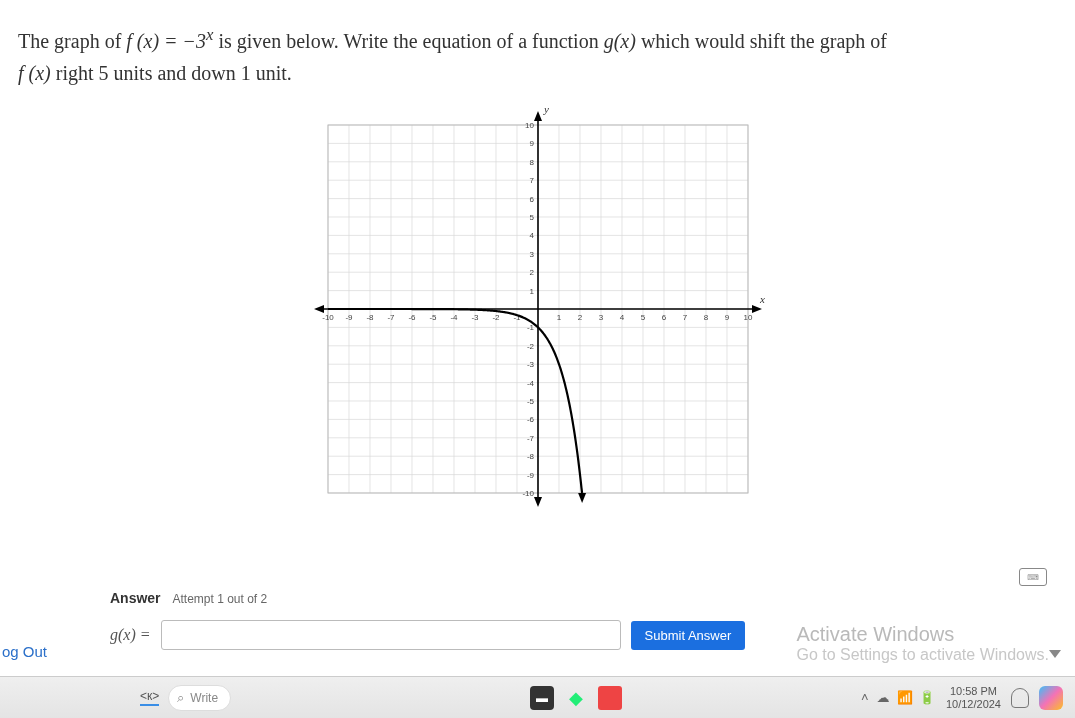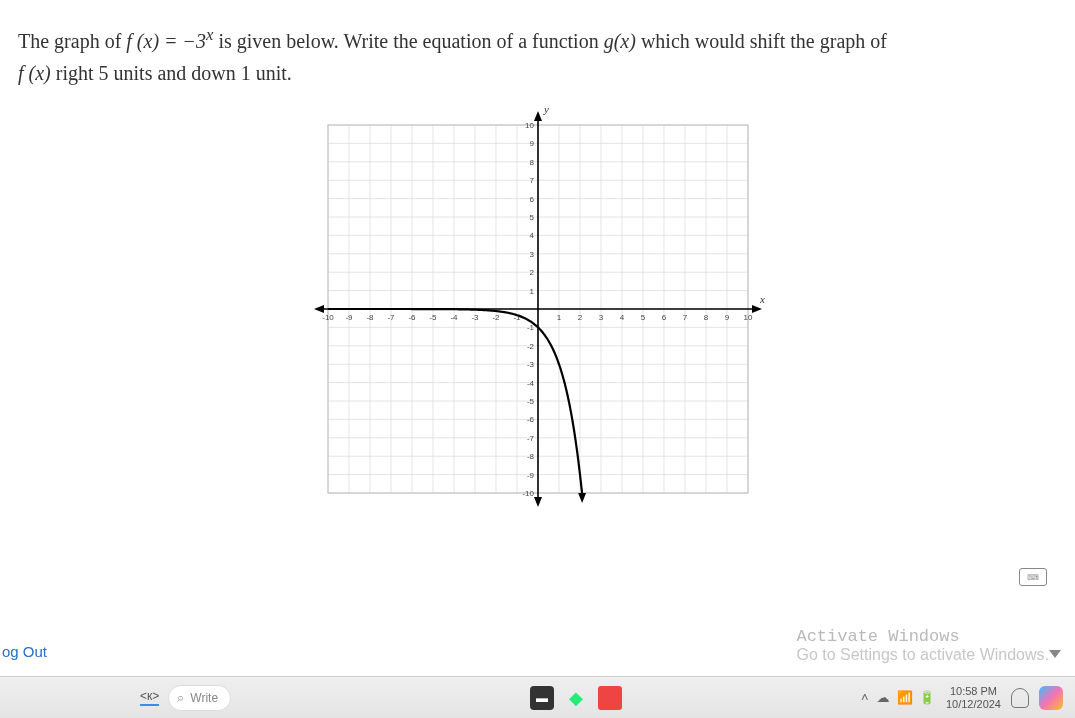--- a/index.html
+++ b/index.html
@@ -87,21 +87,21 @@
     font-size:8px; color:#888; font-family:Arial,sans-serif;
   }
   .watermark {
     position:absolute;
     right: 26px;
     bottom: 54px;
     text-align:left;
     font-family: 'Segoe UI', Arial, sans-serif;
     color:#b9b9b9;
   }
-  .watermark .w1 { font-size: 17px; font-family: Liberation Mono, monospace; }
+  .watermark .w1 { font-size: 20px; }
   .watermark .w2 { font-size: 16px; color:#c7c7c7; }
   .logout {
     position:absolute;
     left:0; bottom: 54px;
     font-family: Arial, sans-serif;
     font-size: 15px;
     color:#2a6fc9;
     padding: 4px 2px;
   }
   .dropdown-caret {
@@ -258,20 +258,31 @@
         <text x="226" y="23" font-size="8" font-family="Arial" text-anchor="end" fill="#444">10</text>
         <text x="452" y="198" font-size="11" font-style="italic" font-family="Georgia" fill="#333">x</text>
         <text x="236" y="8" font-size="11" font-style="italic" font-family="Georgia" fill="#333">y</text>
         <path d="M20,204.00031160561565 L20.635250000000013,204.00032213520785 L21.270499999999984,204.00033302060982 L21.905749999999998,204.0003442738448 L22.54100000000001,204.0003559073424 L23.176249999999982,204.00036793395228 L23.811499999999995,204.0003803669582 L24.44675000000001,204.00039322009292 L25.08200000000002,204.00040650755315 L25.717249999999993,204.00042024401532 L26.352500000000006,204.00043444465192 L26.987750000000016,204.00044912514798 L27.62299999999999,204.00046430171867 L28.258250000000004,204.00047999112707 L28.893500000000014,204.0004962107026 L29.528749999999988,204.00051297836043 L30.164,204.000530312621 L30.79925000000001,204.00054823263065 L31.434499999999986,204.00056675818266 L32.06975,204.00058590973904 L32.70500000000001,204.00060570845355 L33.34024999999998,204.0006261761945 L33.9755,204.0006473355691 L34.61075,204.0006692099488 L35.24599999999998,204.00069182349458 L35.881249999999994,204.00071520118388 L36.51650000000001,204.00073936883823 L37.15175000000002,204.0007643531516 L37.78699999999999,204.00079018172005 L38.422250000000005,204.0008168830722 L39.05750000000002,204.0008444867006 L39.69274999999999,204.0008730230944 L40.328,204.0009025237732 L40.96325000000001,204.00093302132134 L41.59849999999999,204.0009645494246 L42.23375,204.0009971429068 L42.86900000000001,204.00103083776867 L43.50425000000002,204.00106567122728 L44.1395,204.00110168175752 L44.774750000000004,204.0011389091342 L45.41000000000002,204.00117739447634 L46.045249999999996,204.00121718029234 L46.68050000000001,204.00125831052705 L47.315750000000016,204.00130083061026 L47.950999999999986,204.00134478750692 L48.58625,204.0013902297689 L49.221500000000006,204.0014372075889 L49.85674999999999,204.00148577285557 L50.492,204.00153597921087 L51.12725000000001,204.00158788210962 L51.76249999999999,204.00164153888034 L52.39775,204.0016970087888 L53.03300000000001,204.00175435310354 L53.66824999999998,204.00181363516336 L54.30349999999999,204.0018749204474 L54.938750000000006,204.0019382766474 L55.573999999999984,204.00200377374256 L56.20924999999999,204.00207148407668 L56.844500000000004,204.00214148243828 L57.479749999999974,204.00221384614304 L58.11499999999999,204.0022886551192 L58.75025,204.00236599199587 L59.38550000000001,204.0024459421945 L60.020749999999985,204.00252859402275 L60.656,204.00261403877263 L61.29125000000001,204.0027023708208 L61.92649999999999,204.00279368773323 L62.561749999999996,204.00288809037255 L63.19700000000001,204.00298568300988 L63.83225,204.0030865734398 L64.4675,204.00319087309924 L65.10275000000001,204.00329869719096 L65.738,204.00341016481042 L66.37324999999998,204.00352539907763 L67.0085,204.00364452727285 L67.64375,204.0037676809774 L68.279,204.0038949962189 L68.91425,204.00402661362156 L69.5495,204.00416267856144 L70.18474999999998,204.00430334132707 L70.82,204.0044487572855 L71.45525,204.00459908705375 L72.0905,204.0047544966764 L72.72575,204.0049151578089 L73.36100000000002,204.00508124790707 L73.99625,204.00525295042334 L74.63149999999999,204.00543045500928 L75.26675,204.00561395772496 L75.902,204.00580366125553 L76.53724999999999,204.00599977513536 L77.1725,204.0062025159791 L77.80775,204.00641210772125 L78.44299999999998,204.00662878186324 L79.07825,204.00685277772934 L79.7135,204.00708434273096 L80.34875,204.00732373263978 L80.984,204.00757121187047 L81.61925000000001,204.0078270537726 L82.25450000000001,204.00809154093255 L82.88974999999999,204.00836496548578 L83.525,204.00864762943942 L84.16025,204.00893984500576 L84.7955,204.0092419349472 L85.43075,204.00955423293283 L86.066,204.00987708390684 L86.70124999999999,204.01021084446953 L87.3365,204.01055588327122 L87.97175,204.01091258141955 L88.60699999999999,204.0112813329001 L89.24225,204.01166254501214 L89.8775,204.01205663881774 L90.51274999999998,204.0124640496076 L91.148,204.01288522738128 L91.78325000000001,204.01332063734455 L92.4185,204.01377076042309 L93.05375,204.0142360937938 L93.68900000000001,204.01471715143387 L94.32424999999999,204.01521446468843 L94.95949999999999,204.01572858285766 L95.59475,204.01626007380315 L96.23,204.01680952457556 L96.86524999999999,204.01737754206266 L97.5005,204.01796475365987 L98.13575,204.01857180796316 L98.77099999999999,204.01919937548558 L99.40625,204.01984814939752 L100.0415,204.0205188462928 L100.67674999999998,204.02121220697992 L101.312,204.0219289973002 L101.94725000000001,204.022670008974 L102.5825,204.0234360604748 L103.21775,204.02422799793374 L103.85300000000001,204.0250466960737 L104.48825,204.0258930591758 L105.12349999999999,204.02676802207793 L105.75875,204.02767255120764 L106.39399999999999,204.02860764564934 L107.02924999999999,204.02957433824795 L107.6645,204.03057369674968 L108.29975,204.0316068249813 L108.93499999999999,204.03267486406952 L109.57025,204.0337789937013 L110.2055,204.03492043342686 L110.84075000000001,204.03610044400688 L111.476,204.03732032880464 L112.11124999999998,204.03858143522618 L112.7465,204.03988515620813 L113.38175,204.04123293175644 L114.01700000000001,204.04262625053693 L114.65225,204.04406665151942 L115.2875,204.0455557256779 L115.92275000000001,204.0470951177473 L116.55799999999999,204.04868652804072 L117.19324999999999,204.05033171432717 L117.82849999999999,204.05203249377305 L118.46374999999999,204.05379074494954 L119.09899999999999,204.05560840990714 L119.73425,204.0574874963212 L120.3695,204.05943007970913 L121.00475000000002,204.06143830572307 L121.64,204.06351439251966 L122.27524999999999,204.06566063321029 L122.9105,204.06787939839361 L123.54575,204.07017313877444 L124.18100000000001,204.0725443878701 L124.81625,204.0749957648092 L125.4515,204.0775299772242 L126.08675000000001,204.08014982424243 L126.722,204.08285819957763 L127.35724999999998,204.08565809472623 L127.99249999999999,204.08855260227148 L128.62775,204.09154491929937 L129.26299999999998,204.09463835092998 L129.89825000000002,204.09783631396792 L130.5335,204.1011423406766 L131.16875,204.10456008267948 L131.804,204.10809331499354 L132.43925,204.11174594019886 L133.0745,204.1155219927493 L133.70974999999999,204.11942564342849 L134.345,204.12346120395668 L134.98025,204.12763313175333 L135.6155,204.13194603486033 L136.25075,204.13640467703175 L136.886,204.14101398299562 L137.52124999999998,204.14577904389347 L138.1565,204.1507051229037 L138.79174999999998,204.1557976610549 L139.427,204.16106228323562 L140.06225,204.16650480440734 L140.6975,204.17213123602735 L141.33275,204.17794779268843 L141.968,204.18396089898317 L142.60325,204.19017719660033 L143.2385,204.19660355166056 L143.87374999999997,204.2032470623004 L144.50900000000001,204.2101150665125 L145.14425,204.21721515025044 L145.77949999999998,204.22455515580802 L146.41475000000003,204.23214319048103 L147.05,204.23998763552237 L147.68525,204.2480971553991 L148.3205,204.2564807073629 L148.95575,204.2651475513435 L149.591,204.27410726017683 L150.22625000000002,204.28336973017835 L150.8615,204.29294519207386 L151.49675000000002,204.30284422229997 L152.132,204.31307775468565 L152.76725,204.3236570925297 L153.4025,204.33459392108506 L154.03775,204.34590032046583 L154.673,204.35758877899033 L155.30825000000002,204.36967220697443 L155.9435,204.382163950992 L156.57875,204.39507780861635 L157.214,204.40842804366014 L157.84924999999998,204.4222294019304 L158.4845,204.43649712751562 L159.11974999999998,204.4512469796237 L159.755,204.46649524998816 L160.39025,204.4822587808632 L161.0255,204.49855498362635 L161.66075,204.51540185801036 L162.296,204.53281801198403 L162.93124999999998,204.55082268230572 L163.5665,204.56943575577088 L164.20174999999998,204.5886777911778 L164.837,204.6085700420354 L165.47225,204.62913448003874 L166.1075,204.6503938193372 L166.74275,204.67237154162328 L167.378,204.69509192206903 L168.01324999999997,204.71858005613853 L168.64849999999998,204.742861887307 L169.28375,204.76796423571614 L169.91899999999998,204.7939148277981 L170.55425,204.82074232690002 L171.1895,204.848476364944 L171.82475,204.8771475751564 L172.46,204.90678762590352 L173.09525,204.93742925567005 L173.7305,204.96910630922045 L174.36575,205.00185377498124 L175.001,205.03570782368715 L175.63625000000002,205.07070584833275 L176.2715,205.10688650547488 L176.90675000000002,205.14428975792947 L177.542,205.18295691891242 L178.17725,205.22293069767122 L178.8125,205.26425524665908 L179.44774999999998,205.30697621030254 L180.083,205.3511407754177 L180.71825,205.39679772332937 L181.3535,205.44399748375224 L181.98875,205.4927921904918 L182.624,205.54323573902818 L183.25924999999998,205.59538384604576 L183.8945,205.649294110974 L184.52974999999998,205.7050260796081 L185.165,205.7626413098795 L185.80025,205.82220343984875 L186.4355,205.88377825799603 L187.07075,205.9474337758868 L187.706,206.013240303293 L188.34124999999997,206.08127052585274 L188.9765,206.1515995853541 L189.61175,206.22430516273184 L190.24699999999999,206.29946756386892 L190.88225,206.37716980829703 L191.5175,206.45749772089454 L192.15274999999997,206.5405400266834 L192.78799999999998,206.62638844882878 L193.42325,206.7151378099507 L194.05849999999998,206.80688613685894 L194.69375,206.901734768827 L195.329,206.9997884695252 L195.96425,207.10115554273557 L196.5995,207.20594795197735 L197.23475000000002,207.31428144417458 L197.86999999999998,207.42627567750282 L198.50525,207.54205435355573 L199.1405,207.66174535397778 L199.77575000000002,207.78548088171416 L200.411,207.91339760703377 L201.04625000000001,208.045636818486 L201.68150000000003,208.18234457895915 L202.31674999999998,208.3236718870121 L202.952,208.4697748436575 L203.58725,208.62081482478072 L204.22249999999997,208.7769586593856 L204.85774999999998,208.9383788138625 L205.493,209.10525358248395 L206.12824999999998,209.2777672843367 L206.7635,209.45611046690897 L207.39875,209.64048011655646 L208.03400000000002,209.83107987608122 L208.66924999999998,210.02812026966194 L209.3045,210.2318189353857 L209.93975,210.44240086563659 L210.575,210.66009865560798 L211.21025,210.88515276021226 L211.84550000000002,211.11781175967147 L212.48074999999997,211.3583326340831 L213.11599999999999,211.60698104726384 L213.75125,211.86403164018446 L214.38649999999998,212.12976833432054 L215.02174999999997,212.4044846452539 L215.65699999999998,212.68848400687077 L216.29225,212.98208010651538 L216.92749999999998,213.28559723146873 L217.56275,213.59937062713524 L218.19799999999998,213.92374686733336 L218.83325,214.25908423709842 L219.4685,214.60575312842124 L220.10375000000002,214.96413644935916 L220.739,215.33463004697154 L221.37425000000002,215.71764314454688 L222.00950000000003,216.11359879360444 L222.64475,216.52293434116942 L223.28,216.9461019128385 L223.91525000000001,217.3835689121684 L224.55049999999997,217.83581853693957 L225.18574999999998,218.3033503128655 L225.821,218.7866806453363 L226.45624999999998,219.2863433898068 L227.0915,219.80289044145894 L227.72675,220.33689234478922 L228.36200000000002,220.8889389237956 L228.99724999999998,221.45963993345862 L229.6325,222.04962573323795 L230.26775000000004,222.6595479833259 L230.903,223.2900803644299 L231.53825,223.94191932187624 L232.17350000000002,224.61578483485883 L232.80874999999997,225.3124212116814 L233.444,226.0325979118727 L234.07925,226.77711039608153 L234.71449999999996,227.54678100469133 L235.34974999999997,228.34245986612407 L235.98499999999999,229.16502583583735 L236.62024999999997,230.0153874670512 L237.25549999999998,230.89448401427737 L237.89074999999997,231.8032864707592 L238.52599999999998,232.74279864096766 L239.16125,233.7140582493396 L239.7965,234.71813808648042 L240.43175000000002,235.75614719409967 L241.067,236.82923208998656 L241.70225,237.93857803437987 L242.3375,239.08541033912942 L242.97275,240.2709957210963 L243.608,241.49664370128713 L244.24325000000002,242.76370805126538 L244.87849999999997,244.07358828844076 L245.51375,245.4277312218854 L246.149,246.8276325503857 L246.78424999999996,248.27483851449435 L247.41949999999997,249.77094760440832 L248.05474999999998,251.31761232555718 L248.69,252.9165410238542 L249.32525,254.56949977262468 L249.96050000000002,256.2783143232968 L250.59575000000004,258.04487212200814 L251.231,259.8711243943569 L251.86625,261.75908830060007 L252.50150000000002,263.7108491636777 L253.13674999999998,265.72856277252595 L253.772,267.81445776322295 L254.40725,269.9708380805952 L255.04249999999996,272.2000855230066 L255.67774999999997,274.5046623731396 L256.313,276.8871141176725 L256.9482499999999,279.3500722588601 L257.58349999999996,281.89625722112146 L258.21875,284.52848135584406 L258.854,287.2496520477258 L259.48924999999997,290.0627749260849 L260.1245,292.97095718468273 L260.75975000000005,295.97741101373 L261.395,299.08545714786413 L262.03025,302.2985285340189 L262.6655,305.62017412323473 L263.30075,309.05406279060117 L263.936,312.60398738766 L264.57124999999996,316.2738689317426 L265.2065,320.067760936873 L265.84175,323.9898538910183 L266.477,328.0444798846294 L267.11224999999996,332.236117395589 L267.74749999999995,336.5693962358497 L268.38275,341.04910266522336 L269.01800000000003,345.6801846779758 L269.65325,350.4677574680607 L270.2885,355.41710907903376 L270.92375000000004,360.53370624488167 L271.55899999999997,365.8232004282249 L272.19425,371.2914340625582 L272.82950000000005,376.94444700542425 L273.46475,382.7884832096498 L274.1,388 " fill="none" stroke="#000" stroke-width="2.2"></path>
         <polygon points="274.1,398 270.1,388 278.1,388" fill="#000"></polygon>
       </svg>
   </div>
 
   <div class="keyboard-badge">⌨</div>
 
+  <div class="answer-section">
+    <div class="answer-head">
+      <span class="alabel">Answer</span>
+      <span class="attempt">Attempt 1 out of 2</span>
+    </div>
+    <div class="answer-row">
+      <span class="gx">g(x) =</span>
+      <input class="answer-input" value="" style="">
+      <button class="submit">Submit Answer</button>
+    </div>
+  </div>
 
   <div class="watermark">
     <div class="w1">Activate Windows</div>
     <div class="w2">Go to Settings to activate Windows.</div>
   </div>
 
   <div class="logout">og Out</div>
   <div class="dropdown-caret"></div>
 
   <div class="taskbar">

